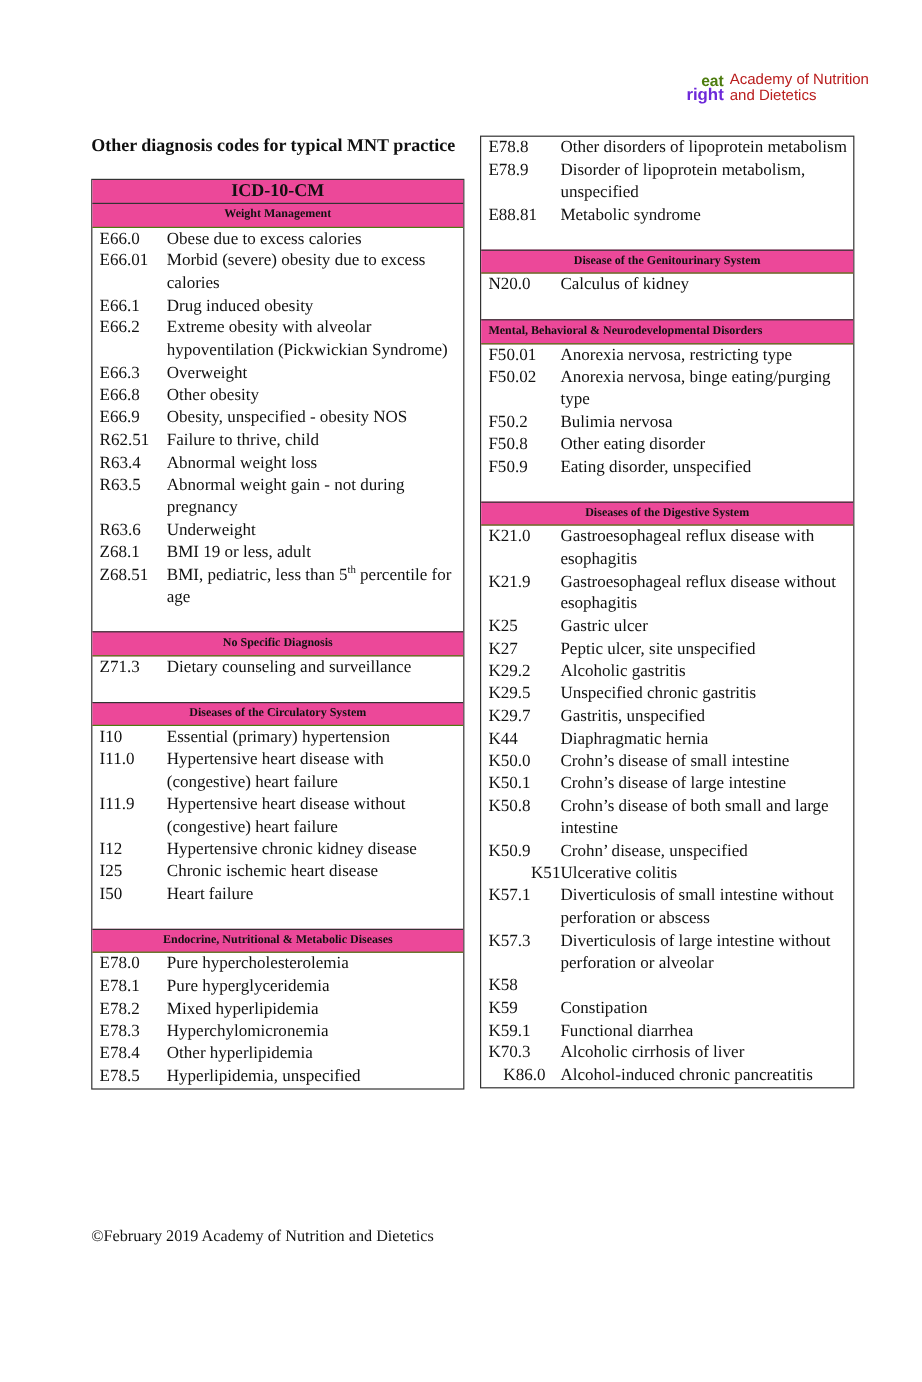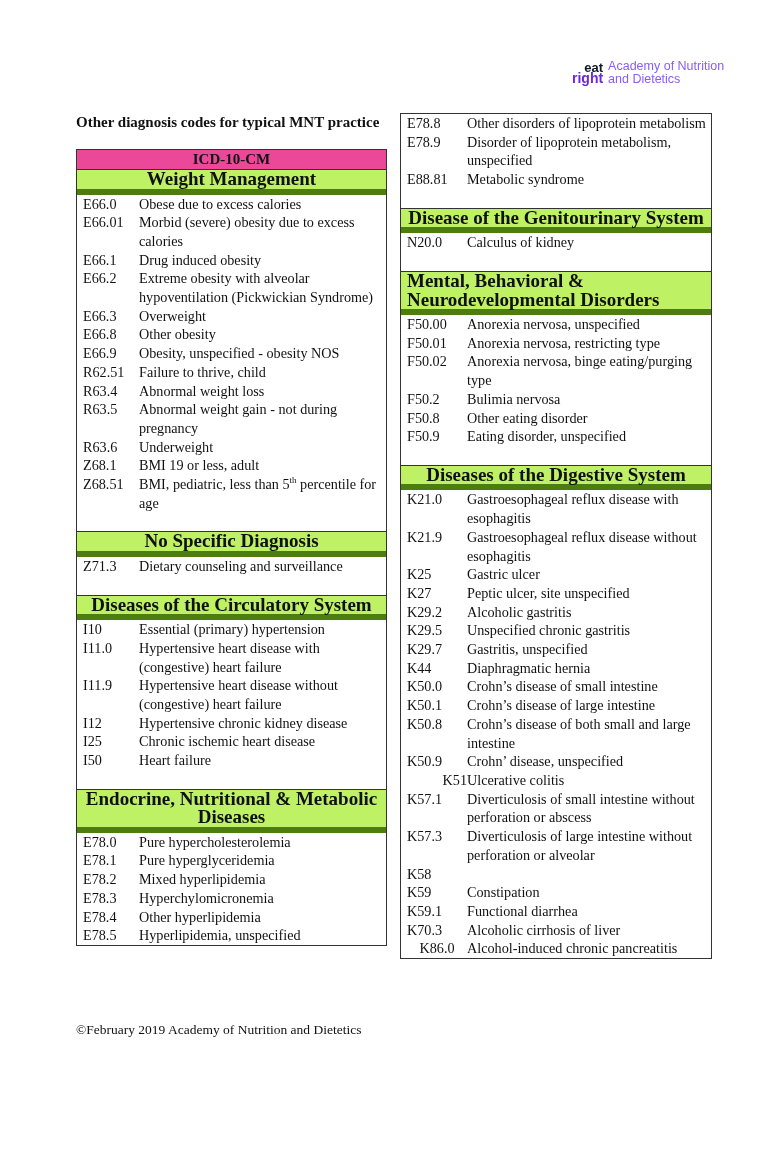--- a/index.html
+++ b/index.html
@@ -1,31 +1,31 @@
 <!DOCTYPE html>
 <html><head>
 <meta charset="utf-8">
 <style>
   html, body { margin: 0; padding: 0; background: #ffffff; }
   body { width: 768px; height: 1152px; position: relative; overflow: hidden;
          font-family: "Liberation Serif", "DejaVu Serif", serif; color: #111; }
   .logo { position: absolute; left: 572px; top: 60px; display: flex; align-items: center; }
   .logo-mark { font-family: "Liberation Sans", sans-serif; font-weight: bold; line-height: 11px; font-size: 14px; margin-right: 5px; text-align: right; }
-  .logo-mark .eat { color: #0f172a; display: block; font-size: 13px; }
+  .logo-mark .eat { color: #4d7c0f; display: block; font-size: 13px; }
   .logo-mark .right { color: #6d28d9; display: block; }
-  .logo-text { font-family: "Liberation Sans", sans-serif; font-size: 12.5px; color: #8b5cf6; line-height: 13px; }
+  .logo-text { font-family: "Liberation Sans", sans-serif; font-size: 12.5px; color: #b91c1c; line-height: 13px; }
 
   .title { position: absolute; left: 76px; top: 113px; width: 310px; font-weight: bold; font-size: 15px; line-height: 18px; }
 
   .col { position: absolute; border: 1px solid #333; font-size: 14.2px; line-height: 18.7px; }
   .col-left { left: 76px; top: 149px; width: 309px; }
   .col-right { left: 400px; top: 113px; width: 310px; }
 
   .hdr-gray { background: #ec4899; text-align: center; font-weight: bold; font-size: 15px; border-bottom: 1px solid #333; line-height: 19px; }
-  .hdr-green { background: #bef264; text-align: center; font-weight: bold; font-size: 19px; border-top: 1px solid #333; border-bottom: 6px solid #4d7c0f; line-height: 18.5px; }
+  .hdr-green { background: #ec4899; text-align: center; font-weight: bold; font-size: 10px; border-top: 1px solid #333; border-bottom: 1px solid #4d7c0f; line-height: 18.5px; }
   .hdr-green.left-align { text-align: left; padding-left: 6px; }
   .hdr-green.first { border-top: none; }
 
   .row { display: flex; padding-left: 6px; }
   .code { flex: 0 0 auto; white-space: nowrap; }
   .desc { flex: 1 1 auto; }
   .spacer { height: 19px; }
   .footer { position: absolute; left: 76px; top: 1022px; font-size: 13.5px; }
   sup { font-size: 9px; line-height: 0; }
 </style>
@@ -178,24 +178,20 @@
       </div>
       <div class="spacer"></div>
       <div class="hdr-green">Disease of the Genitourinary System</div>
       <div class="row">
         <span class="code" style="width: 60px;">N20.0</span>
         <span class="desc">Calculus of kidney</span>
       </div>
       <div class="spacer"></div>
       <div class="hdr-green left-align">Mental, Behavioral &amp; Neurodevelopmental Disorders</div>
       <div class="row">
-        <span class="code" style="width: 60px;">F50.00</span>
-        <span class="desc">Anorexia nervosa, unspecified</span>
-      </div>
-      <div class="row">
         <span class="code" style="width: 60px;">F50.01</span>
         <span class="desc">Anorexia nervosa, restricting type</span>
       </div>
       <div class="row">
         <span class="code" style="width: 60px;">F50.02</span>
         <span class="desc">Anorexia nervosa, binge eating/purging type</span>
       </div>
       <div class="row">
         <span class="code" style="width: 60px;">F50.2</span>
         <span class="desc">Bulimia nervosa</span>

